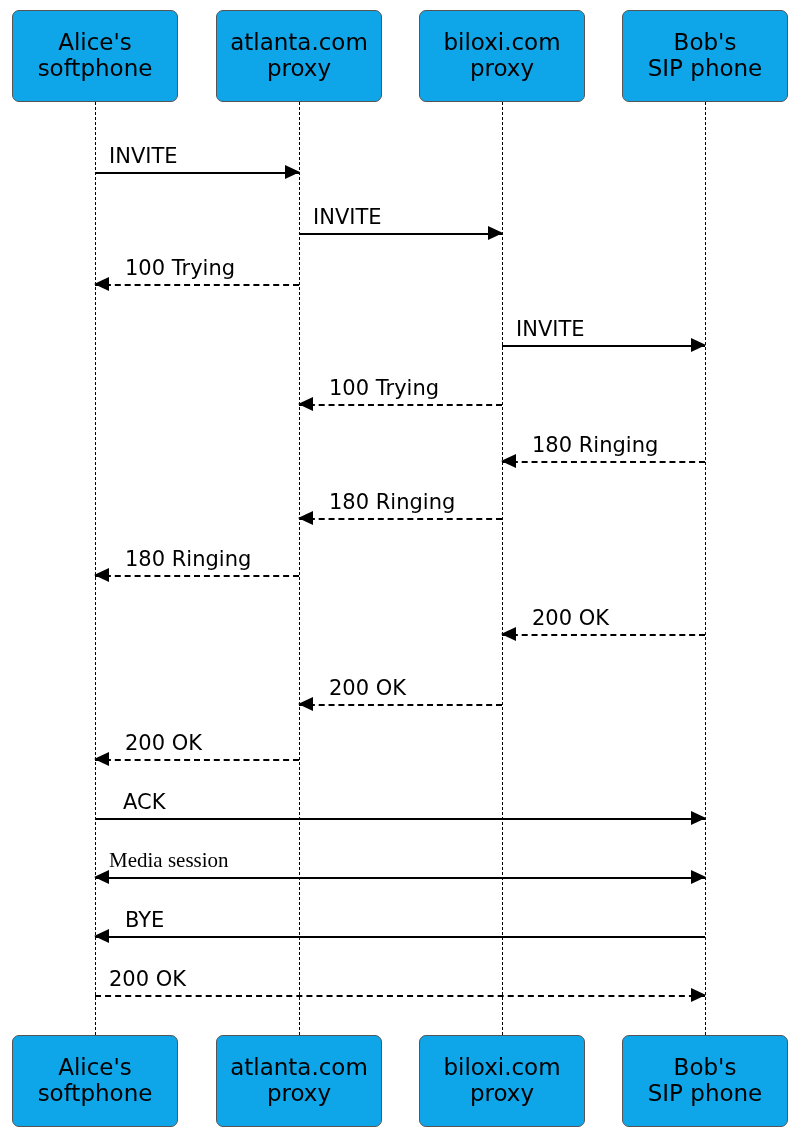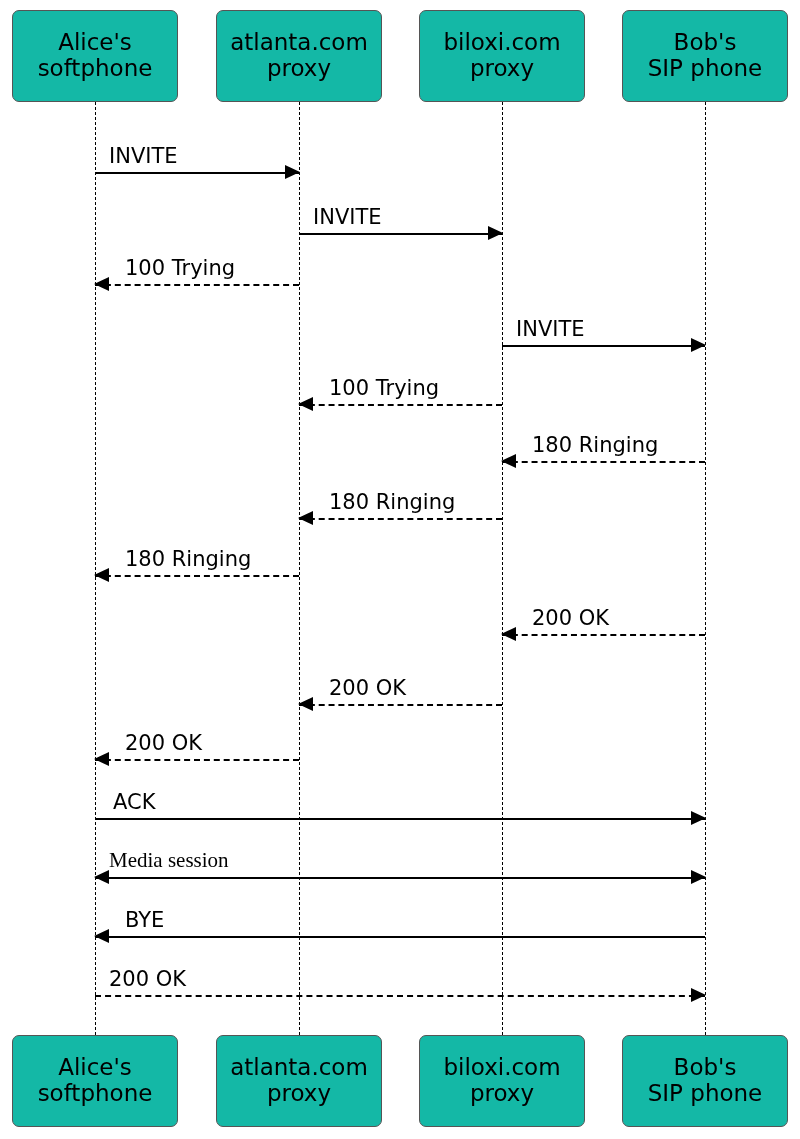--- a/index.html
+++ b/index.html
@@ -13,21 +13,21 @@
   #diagram {
     position: relative;
     width: 800px;
     height: 1139px;
     background: #ffffff;
     overflow: hidden;
   }
   .lifeline-box {
     position: absolute;
     box-sizing: border-box;
-    background: #14b8a6;
+    background: #0ea5e9;
     border: 1.6px solid #555555;
     border-radius: 7px;
     display: flex;
     flex-direction: column;
     align-items: center;
     justify-content: center;
     line-height: 1.12;
     font-size: 23px;
     color: #000000;
     text-align: center;
@@ -172,21 +172,21 @@
       <div class="label" style="left: 30px;">200 OK</div>
     </div>
     <div class="msg dashed" style="left: 95px; top: 759px; width: 204px;">
       <div class="shaft" style="width: 204px;"></div>
       <div class="head left"></div>
       <div class="label" style="left: 30px;">200 OK</div>
     </div>
     <div class="msg solid" style="left: 95px; top: 818px; width: 610px;">
       <div class="shaft" style="width: 610px;"></div>
       <div class="head right"></div>
-      <div class="label" style="left: 18px;">ACK</div>
+      <div class="label" style="left: 28px;">ACK</div>
     </div>
     <div class="msg solid" style="left: 95px; top: 877px; width: 610px;">
       <div class="shaft" style="width: 610px;"></div>
       <div class="head right"></div>
       <div class="head left"></div>
       <div class="label" style="left: 14px; font-family: Liberation Serif, serif;">Media session</div>
     </div>
     <div class="msg solid" style="left: 95px; top: 936px; width: 610px;">
       <div class="shaft" style="width: 610px;"></div>
       <div class="head left"></div>

